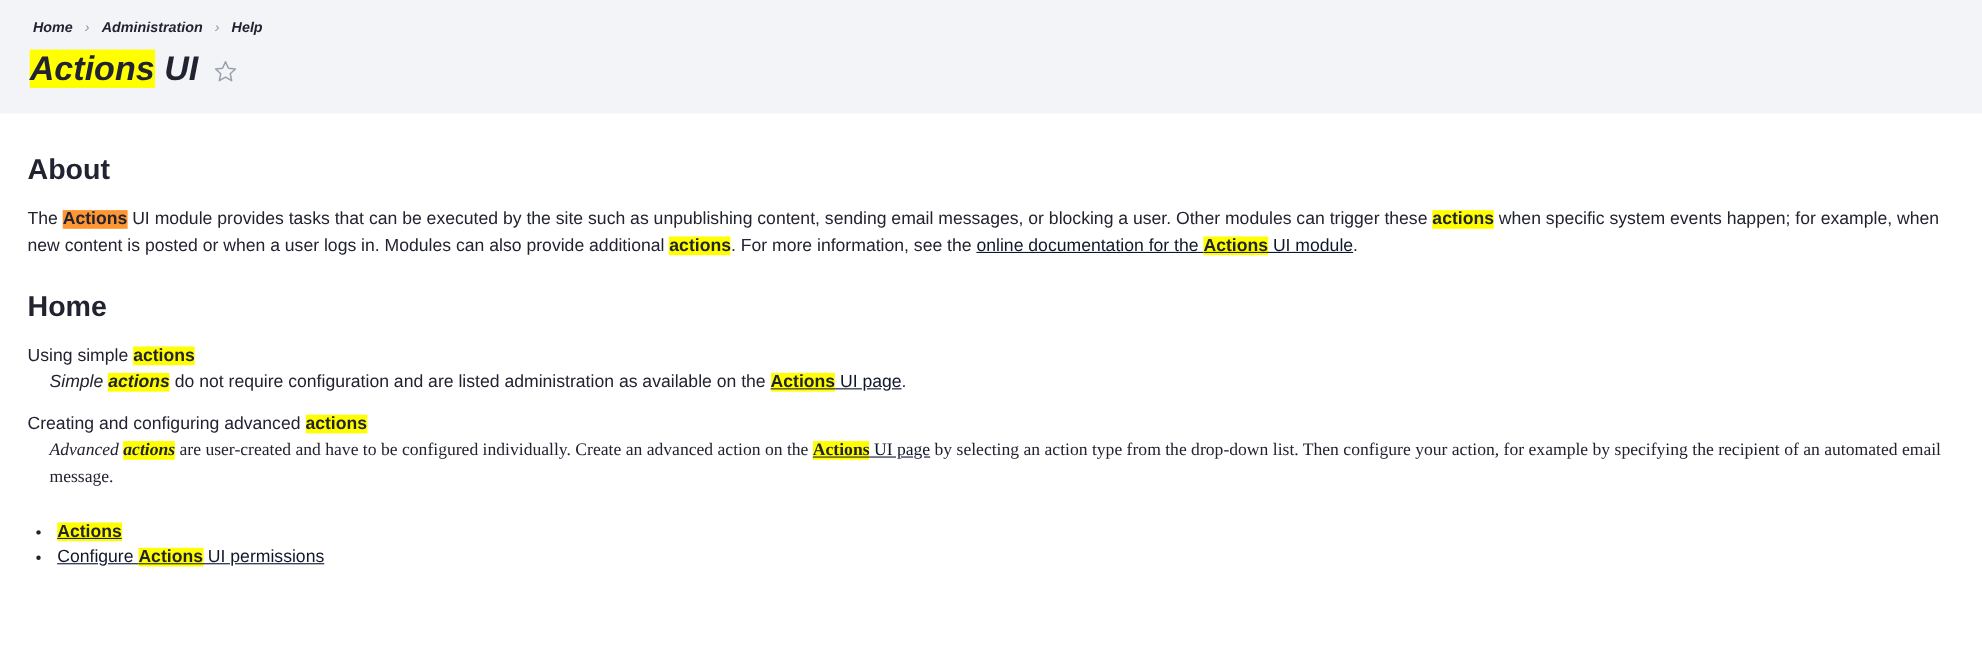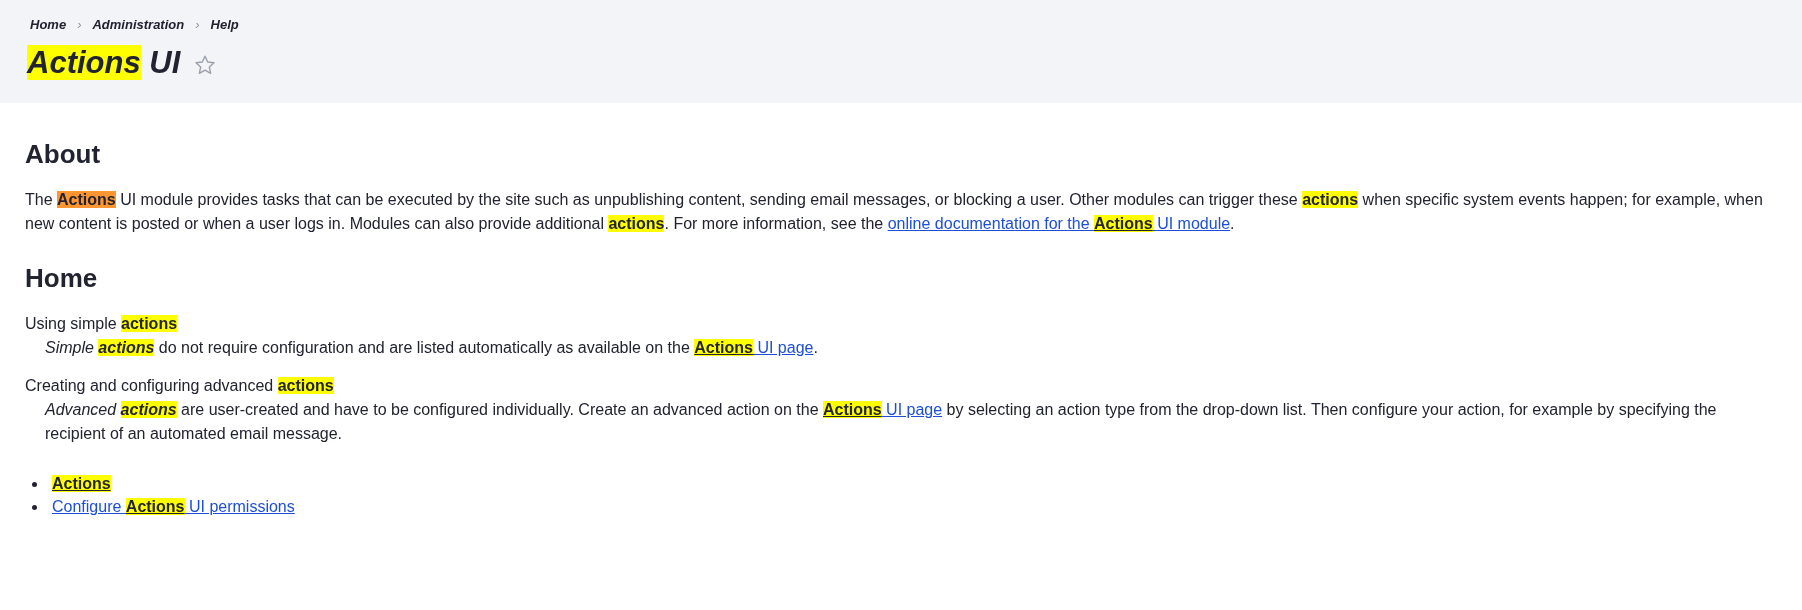--- a/index.html
+++ b/index.html
@@ -46,31 +46,31 @@
     font-size: 26px; line-height: 30px; font-weight: 700;
     margin: 0 0 19px 0;
   }
   .section { margin-bottom: 27px; }
 
   p.body-text { margin: 0 0 0 0; max-width: 1748px; }
 
   dl.uses-list { margin: 0; max-width: 1760px; }
   dl.uses-list dt { margin: 0; font-weight: 400; }
   dl.uses-list dd { margin: 0 0 14px 20px; }
-  dl.uses-list dd:last-child { margin-bottom: 12px; }
+  dl.uses-list dd:last-child { margin-bottom: 12px; font-family: Liberation Serif, serif; }
 
   ul.admin-links { margin: 0 0 0 6px; padding-left 0; padding: 0 0 0 17px; }
   ul.admin-links li { margin: 0 0 2px 0; padding-left: 4px; line-height: 21px; }
 
   
   .hl-y { background: #ffff00; color: #222330; }
   .hl-o { background: #ff9632; color: #222330; }
   .b    { font-weight: 700; }
   .i    { font-style: italic; }
-  a.lnk { color: #1d4ed8; text-decoration: underline; cursor: pointer; }
+  a.lnk { color: #0f172a; text-decoration: underline; cursor: pointer; }
   a.lnk.hl-y, a.lnk.hl-o { color: #222330; }
 </style>
 </head>
 <body>
 
 <header class="page-header">
   <nav class="breadcrumb">
     <a>Home</a>
     <span class="sep">›</span>
     <a>Administration</a>
@@ -91,21 +91,21 @@
 
   <section class="section">
     <h2 class="section-heading">About</h2>
     <p class="body-text"><span>The </span><span class="hl-o b">Actions</span><span> UI module provides tasks that can be executed by the site such as unpublishing content, sending email messages, or blocking a user. Other modules can trigger these </span><span class="hl-y b">actions</span><span> when specific system events happen; for example, when new content is posted or when a user logs in. Modules can also provide additional </span><span class="hl-y b">actions</span><span>. For more information, see the </span><a class="lnk">online documentation for the </a><a class="lnk hl-y b">Actions</a><a class="lnk"> UI module</a><span>.</span></p>
   </section>
 
   <section class="section">
     <h2 class="section-heading">Home</h2>
     <dl class="uses-list">
       <dt><span>Using simple </span><span class="hl-y b">actions</span></dt>
-      <dd><span class="i">Simple </span><span class="hl-y b i">actions</span><span> do not require configuration and are listed automatically as available on the </span><a class="lnk hl-y b">Actions</a><a class="lnk"> UI page</a><span>.</span></dd>
+      <dd><span class="i">Simple </span><span class="hl-y b i">actions</span><span> do not require configuration and are listed administration as available on the </span><a class="lnk hl-y b">Actions</a><a class="lnk"> UI page</a><span>.</span></dd>
       <dt><span>Creating and configuring advanced </span><span class="hl-y b">actions</span></dt>
       <dd><span class="i">Advanced </span><span class="hl-y b i">actions</span><span> are user-created and have to be configured individually. Create an advanced action on the </span><a class="lnk hl-y b">Actions</a><a class="lnk"> UI page</a><span> by selecting an action type from the drop-down list. Then configure your action, for example by specifying the recipient of an automated email message.</span></dd>
     </dl>
   </section>
 
   <section class="section">
     <ul class="admin-links">
       <li><a class="lnk hl-y b">Actions</a></li>
       <li><a class="lnk">Configure </a><a class="lnk hl-y b">Actions</a><a class="lnk"> UI permissions</a></li>
     </ul>

